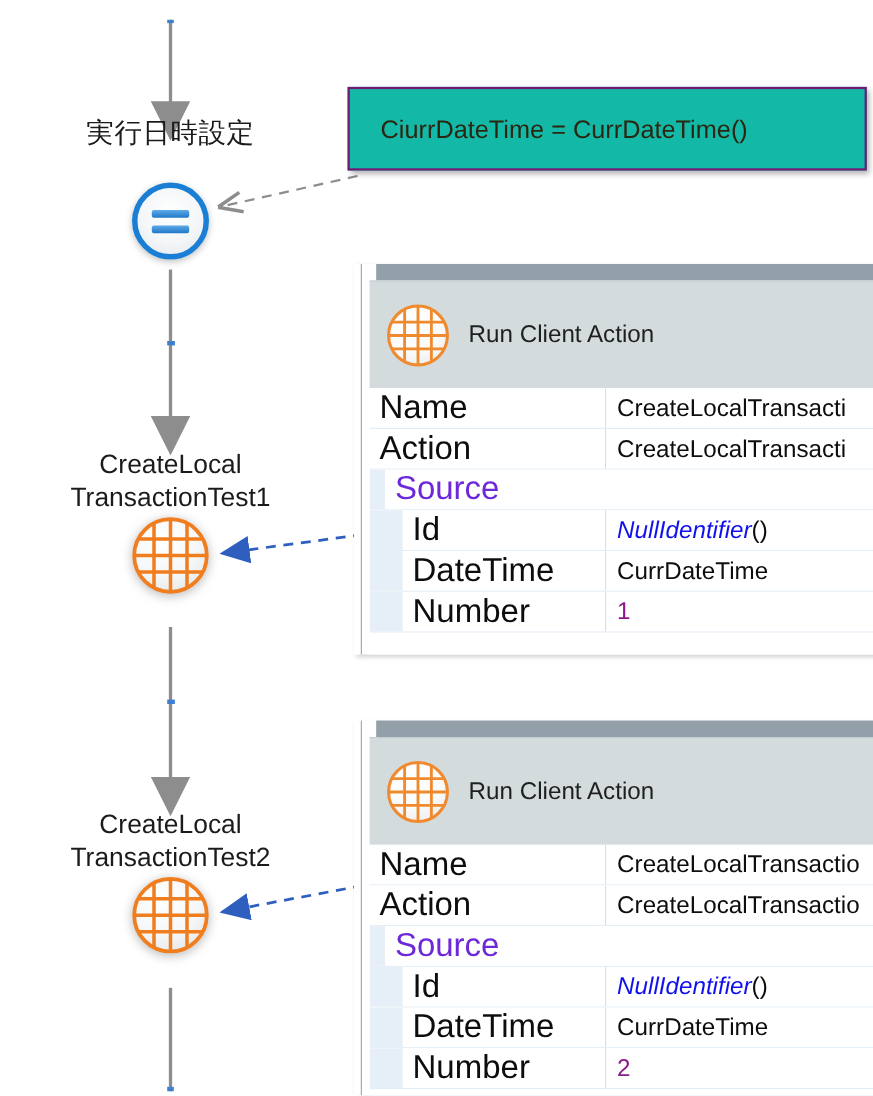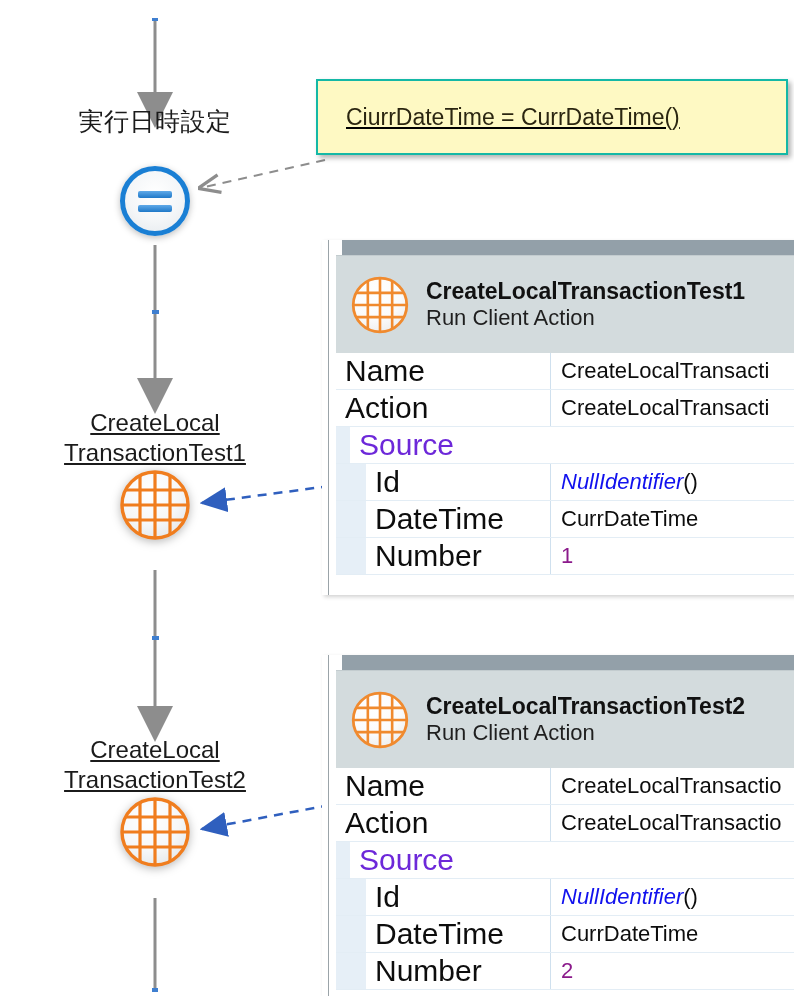--- a/index.html
+++ b/index.html
@@ -33,21 +33,20 @@
     color: #1b1b1b;
     line-height: 1.25;
     white-space: pre;
   }
   .node-label.jp {
     font-size: 25px;
     letter-spacing: .5px;
   }
   .node-label.en {
     font-size: 24px;
-    text-decoration: underline;
   }
 
   
   .assign-node {
     position: absolute;
     width: 70px; height: 70px;
     border-radius: 50%;
     background: radial-gradient(circle at 50% 38%, #ffffff 0%, #f4f6f8 55%, #e3e8ec 100%);
     border: 5px solid #1a7fd4;
     box-sizing: border-box;
@@ -72,27 +71,26 @@
   .globe-node {
     position: absolute;
     width: 74px; height: 74px;
     filter: drop-shadow(0 2px 5px rgba(0,0,0,.28));
   }
   .globe-node svg { display: block; }
 
   
   .tooltip-box {
     position: absolute;
-    background: #fef9c3;
-    border: 2px solid #14b8a6;
+    background: #14b8a6;
+    border: 2px solid #701a75;
     box-shadow: 3px 3px 5px rgba(0,0,0,.30);
     display: flex;
     align-items: center;
     box-sizing: border-box;
-    text-decoration: underline;
   }
   .tooltip-text {
     font-size: 23px;
     color: #2b2611;
     padding: 0 28px;
     white-space: pre;
   }
 
   
   .panel {
@@ -347,21 +345,20 @@
             <line x1="4" y1="37" x2="70" y2="37"></line>
             <line x1="4" y1="52" x2="70" y2="52"></line>
             <line x1="22" y1="4" x2="22" y2="70"></line>
             <line x1="37" y1="4" x2="37" y2="70"></line>
             <line x1="52" y1="4" x2="52" y2="70"></line>
           </g>
           <circle cx="37" cy="37" r="33" fill="none" stroke="#f08a2e" stroke-width="3.4"></circle>
         </svg>
       </span>
       <span class="panel-head-text">
-        <span class="panel-title">CreateLocalTransactionTest1</span>
         <span class="panel-subtitle">Run Client Action</span>
       </span>
     </div>
     <div class="prop-table">
         <div class="prop-row">
           <div class="cell-key" style="width: 205px;">Name</div>
           <div class="cell-val">CreateLocalTransacti</div>
         </div>
         <div class="prop-row">
           <div class="cell-key" style="width: 205px;">Action</div>
@@ -417,21 +414,20 @@
             <line x1="4" y1="37" x2="70" y2="37"></line>
             <line x1="4" y1="52" x2="70" y2="52"></line>
             <line x1="22" y1="4" x2="22" y2="70"></line>
             <line x1="37" y1="4" x2="37" y2="70"></line>
             <line x1="52" y1="4" x2="52" y2="70"></line>
           </g>
           <circle cx="37" cy="37" r="33" fill="none" stroke="#f08a2e" stroke-width="3.4"></circle>
         </svg>
       </span>
       <span class="panel-head-text">
-        <span class="panel-title">CreateLocalTransactionTest2</span>
         <span class="panel-subtitle">Run Client Action</span>
       </span>
     </div>
     <div class="prop-table">
         <div class="prop-row">
           <div class="cell-key" style="width: 205px;">Name</div>
           <div class="cell-val">CreateLocalTransactio</div>
         </div>
         <div class="prop-row">
           <div class="cell-key" style="width: 205px;">Action</div>

